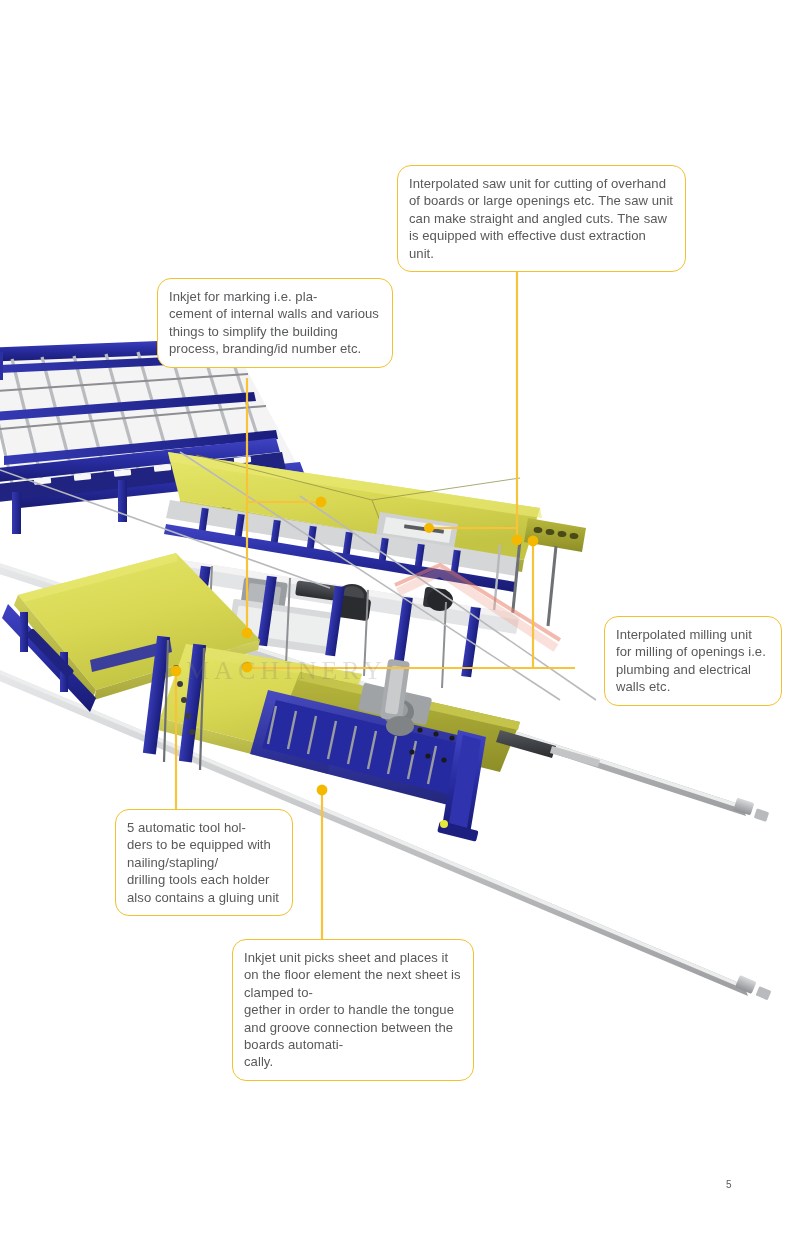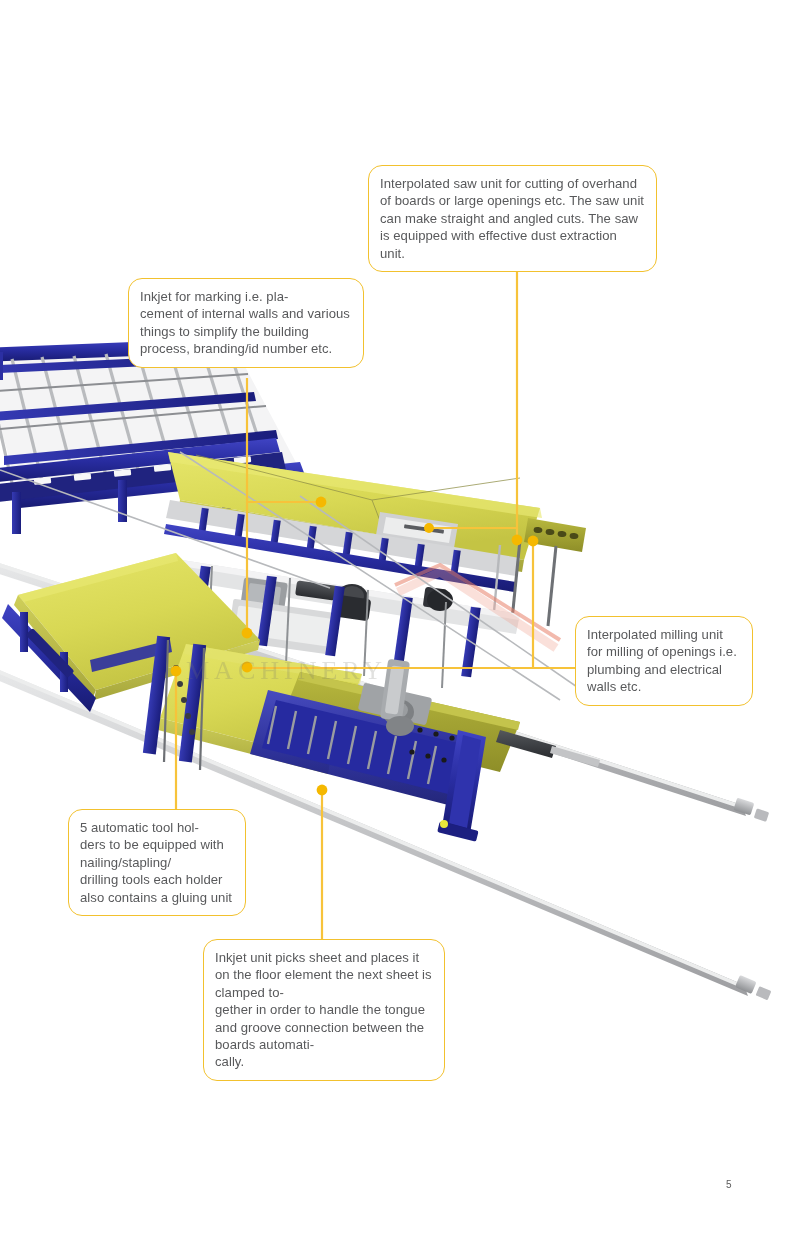--- a/index.html
+++ b/index.html
@@ -33,26 +33,27 @@
     box-sizing: border-box;
     background: #ffffff;
     border: 1.6px solid #f2c12e;
     border-radius: 14px;
     color: #58595b;
     font-size: 13.1px;
     line-height: 17.4px;
     padding: 9px 11px 9px 11px;
     white-space: pre-line;
     letter-spacing: 0.05px;
+    margin-left: 29px;
   }
 
   #callout-saw      { left: 368px; top: 165px; width: 289px; }
   #callout-inkjet   { left: 128px; top: 278px; width: 236px; }
   #callout-milling  { left: 575px; top: 616px; width: 178px; }
-  #callout-tools    { left: 68px;  top: 809px; width: 178px; }
+  #callout-tools    { left: 86px;  top: 809px; width: 178px; }
   #callout-vacuum   { left: 203px; top: 939px; width: 242px; }
 
   
   #page-number {
     position: absolute;
     left: 726px;
     top: 1179px;
     font-size: 10px;
     color: #5a5a5a;
     letter-spacing: 0.3px;

